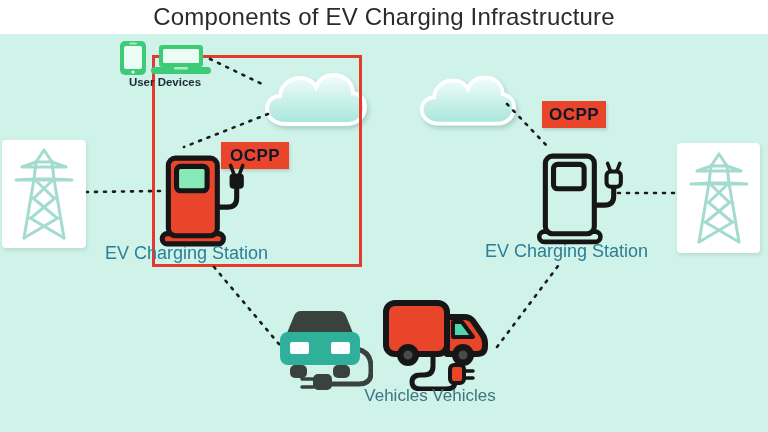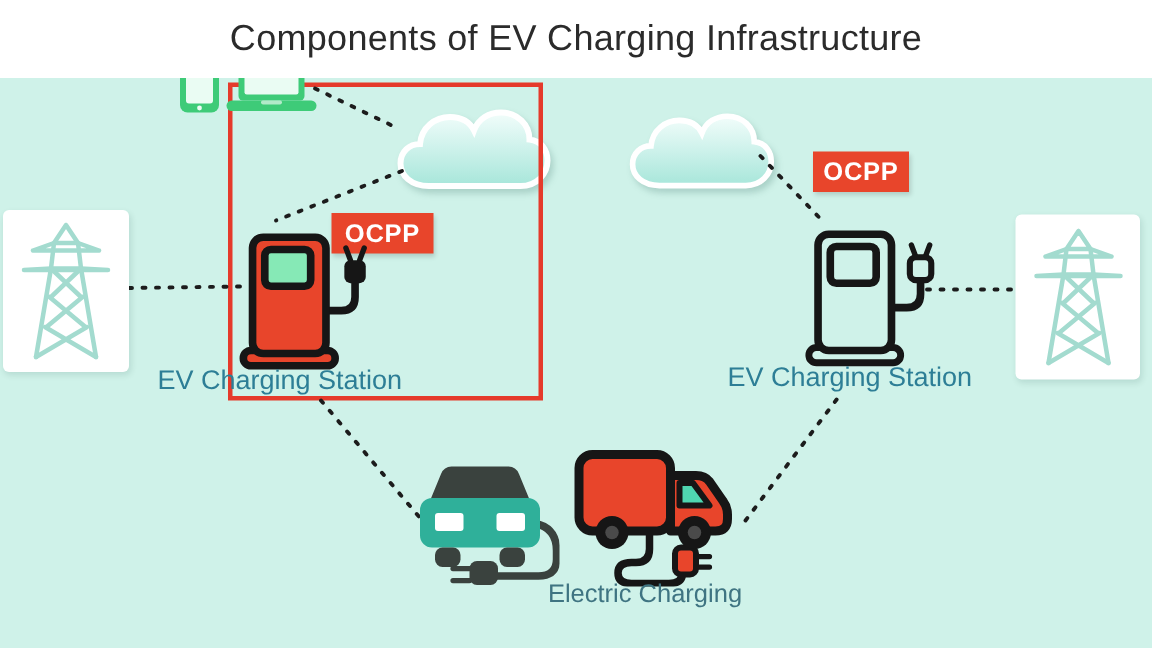--- a/index.html
+++ b/index.html
@@ -7,30 +7,30 @@
     --accent-red:#e8452b; --highlight-red:#e53a2b; --device-green:#3ecb78;
     --device-screen:#eafcf3; --screen-mint:#86e9b6; --tower-teal:#a3dbcf;
     --card-white:#ffffff; --label-teal:#2d7e96; --caption-teal:#3f7482;
     --car-teal:#2fb09a; --car-dark:#3a423e; --truck-window:#4fd6b0;
     --cloud-top:#f2fdfb; --cloud-bottom:#a7e6da; --devices-text:#1c2a34;
   }
   *{margin:0;padding:0;box-sizing:border-box;}
   html,body{width:768px;height:432px;overflow:hidden;}
   body{font-family:"Liberation Sans", sans-serif;}
   .stage{position:relative;width:768px;height:432px;background:var(--bg-main);}
-  .header{position:absolute;left:0;top:0;width:768px;height:52px;background:var(--header-bg);
+  .header{position:absolute;left:0;top:0;width:768px;height:34px;background:var(--header-bg);
     display:flex;align-items:center;justify-content:center;z-index:6;}
   .title{font-size:24px;color:var(--title-color);font-weight:500;letter-spacing:.2px;}
   .abs{position:absolute;}
   .highlight-box{left:152px;top:55px;width:210px;height:212px;border:3px solid var(--highlight-red);z-index:3;}
   .connectors{left:0;top:0;width:768px;height:432px;z-index:4;pointer-events:none;}
   .dash{stroke:#1c1c1c;stroke-width:2.6;stroke-dasharray:2 7;stroke-linecap:round;}
   .icon{z-index:5;}
   .cloud{z-index:2;filter:drop-shadow(2px 3px 2px rgba(0,60,50,.18));}
-  .ocpp{z-index:5;background:var(--accent-red);color:#ffffff;font-weight:bold;font-size:17px;
+  .ocpp{z-index:5;background:var(--accent-red);color:#0f172a;font-weight:bold;font-size:17px;
     letter-spacing:.5px;display:flex;align-items:center;justify-content:center;
     box-shadow:1px 2px 3px rgba(0,0,0,.15);}
   .ocpp-left{left:221px;top:142px;width:68px;height:27px;}
   .ocpp-right{left:542px;top:101px;width:64px;height:27px;}
   .tower-card{background:var(--card-white);border-radius:4px;z-index:5;
     box-shadow:1px 2px 4px rgba(0,60,50,.12);display:flex;align-items:center;justify-content:center;}
   .tower-card-left{left:2px;top:140px;width:84px;height:108px;}
   .tower-card-right{left:677px;top:143px;width:83px;height:110px;}
   .tower-line{stroke:var(--tower-teal);stroke-width:3;fill:none;stroke-linecap:round;stroke-linejoin:round;}
   .lbl{z-index:5;text-align:center;}
@@ -95,20 +95,21 @@
     <rect class="dev-screen" x="6" y="6" width="18" height="23" rx="2"></rect>
     <rect x="11" y="2.6" width="8" height="2" rx="1" fill="#ffffff" opacity="0.55"></rect>
     <circle class="dev-screen" cx="15" cy="32" r="1.6"></circle>
   </svg>
   <svg class="abs icon" style="left:150px;top:44px" width="62" height="32" viewBox="0 0 62 32">
     <rect class="dev-green" x="9" y="1" width="44" height="22" rx="3"></rect>
     <rect class="dev-screen" x="13" y="5" width="36" height="14" rx="1.5"></rect>
     <rect class="dev-green" x="1" y="23" width="60" height="7" rx="3.5"></rect>
     <rect x="24" y="23" width="14" height="2.6" rx="1.2" fill="#ffffff" opacity="0.6"></rect>
   </svg>
+  <div class="abs lbl devices-label">User Devices</div>
 
   <svg class="abs cloud" style="left:262px;top:70px" width="106" height="62" viewBox="0 0 106 62">
     <defs>
         <linearGradient id="cgA" x1="0" y1="0" x2="0" y2="1">
       <stop offset="0" stop-color="#f2fdfb"></stop>
           <stop offset="1" stop-color="#a7e6da"></stop>
     </linearGradient>
       </defs>
     <path class="cloud-stroke" fill="url(#cgA)" d="M24 54 C12 54 5 47 5 39 C5 31 11 26 18 26 C19 15 28 8 38 8 C45 8 51 11 54 17 C57 9 64 5 72 5 C83 5 91 13 91 23 C99 24 103 30 103 37 C103 46 96 54 85 54 Z"></path>
   </svg>
@@ -182,15 +183,15 @@
     <rect class="tr-plug" x="69" y="69" width="14" height="18" rx="4"></rect>
     <rect class="tr-red" x="5" y="7" width="61" height="51" rx="9"></rect>
     <path class="tr-red" d="M66 21 h17 q6 0 9 4 l9 13 q3 4 3 9 v3 q0 8 -8 8 h-30 z"></path>
     <path class="tr-window" d="M72 26 h9 l11 15 h-20 z"></path>
     <circle class="tr-wheel" cx="27" cy="59" r="11"></circle>
       <circle class="tr-hub" cx="27" cy="59" r="4.5"></circle>
     <circle class="tr-wheel" cx="82" cy="59" r="11"></circle>
       <circle class="tr-hub" cx="82" cy="59" r="4.5"></circle>
   </svg>
 
-  <div class="abs lbl caption caption-1">Electric Charging</div>
+  <div class="abs lbl caption caption-1">Vehicles Vehicles</div>
 
 </div>
 
 </body></html>

